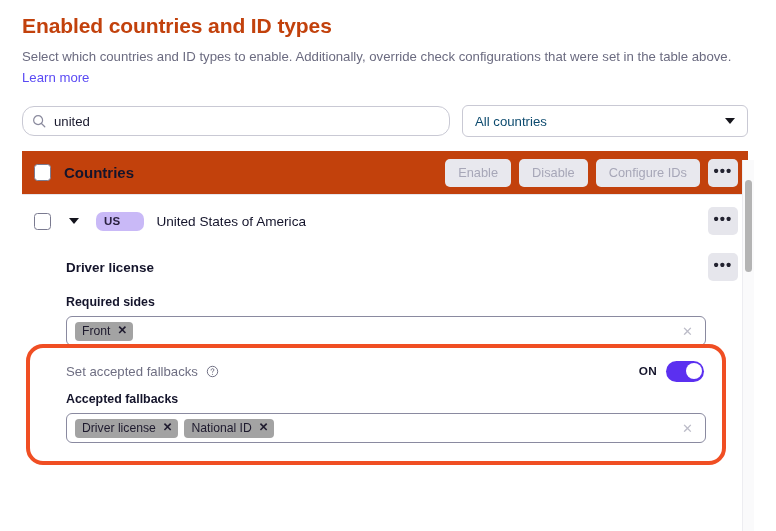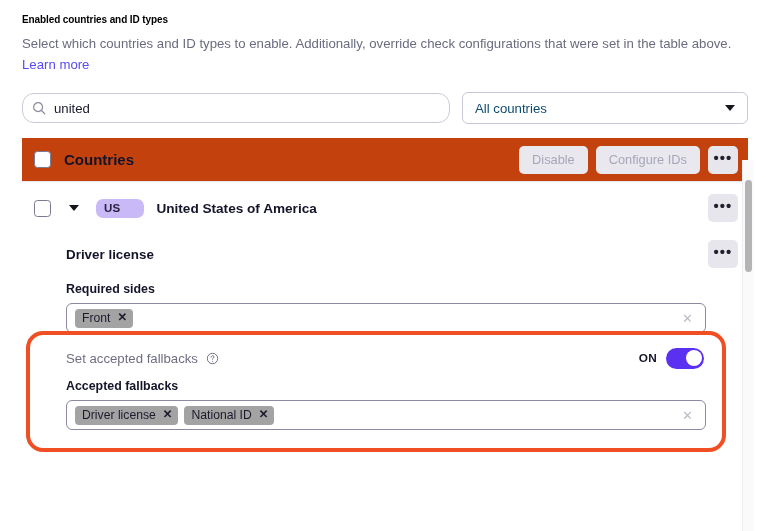--- a/index.html
+++ b/index.html
@@ -14,23 +14,23 @@
     color: #1a1a1a;
     overflow: hidden;
     position: relative;
   }
 
   
   .page-head {
     padding: 14px 22px 0 22px;
   }
   .page-title {
-    font-size: 10px;
-    font-weight: bold;
-    color: #000000;
+    font-size: 21px;
+    font-weight: bold;
+    color: #c2410c;
     letter-spacing: -0.1px;
     margin: 0 0 8px 0;
   }
   .page-desc {
     font-size: 13.2px;
     color: #6b6b80;
     line-height: 21px;
     max-width: 715px;
     margin: 0;
   }
@@ -189,21 +189,21 @@
     color: #2a2140;
     font-size: 11.5px;
     font-weight: bold;
     border-radius: 7px;
     padding: 3px 24px 4px 8px;
     letter-spacing: 0.2px;
   }
   .country-name {
     margin-left: 12px;
     font-size: 13.6px;
-    font-weight: bold;
+    font-weight: normal;
     color: #14142b;
   }
 
   
   .idtype-block {
     padding-left: 44px;
     padding-right: 10px;
   }
   .idtype-row {
     display: flex;
@@ -380,20 +380,21 @@
 
 </div>
 
 <div class="table-panel">
   <div class="table-inner">
 
     <div class="countries-header">
       <span class="chk"></span>
       <span class="countries-label">Countries</span>
       <span class="hdr-spacer"></span>
+      <button class="ghost-btn">Enable</button>
       <button class="ghost-btn">Disable</button>
       <button class="ghost-btn">Configure IDs</button>
       <button class="kebab-btn">
         <span class="kebab-dots">•••</span>
       </button>
     </div>
 
     <div class="country-row">
       <span class="chk"></span>
       <span class="disclosure"></span>

